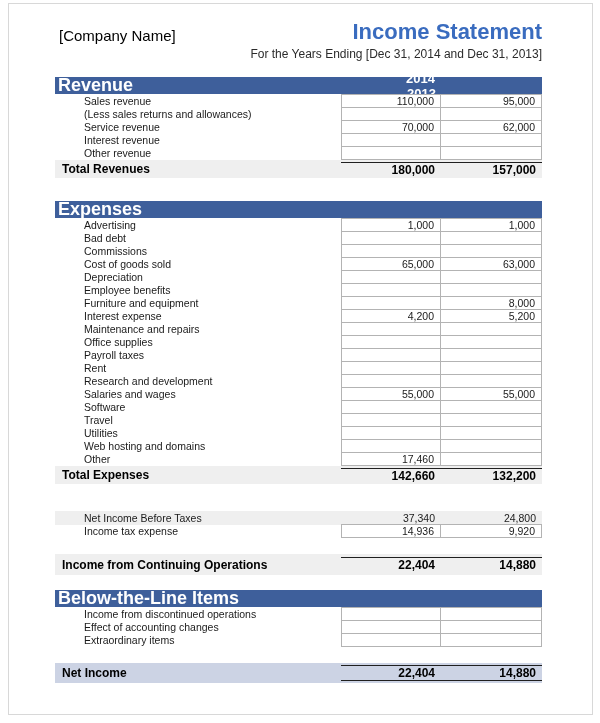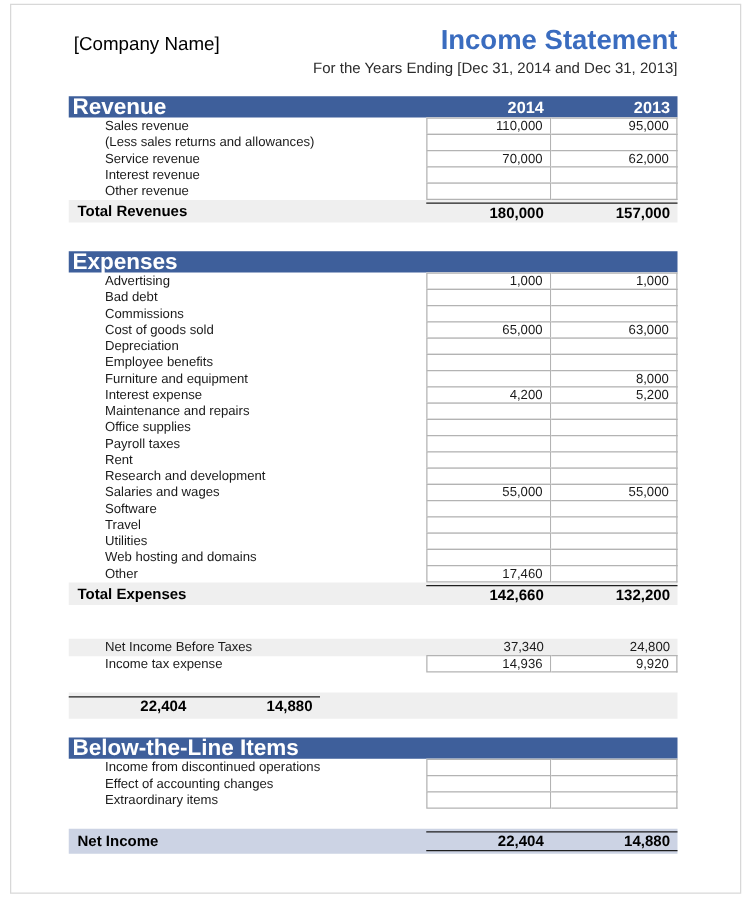--- a/index.html
+++ b/index.html
@@ -23,21 +23,21 @@
   .title-wrap { text-align: right; }
   .title { font-size: 22px; font-weight: bold; color: var(--title-blue, #3a6cbf); line-height: 1.1; }
   .subtitle { font-size: 12px; color: #2b2b2b; margin-top: 3px; }
 
   
   .section-bar {
     height: 17px; background: var(--bar-blue, #3e5f9b); color: #fff;
     display: flex; justify-content: space-between; align-items: center;
   }
   .bar-label { font-size: 18px; font-weight: bold; padding-left: 3px; }
-  .bar-years { display: flex; width: 201px; flex-shrink: 0; }
+  .bar-years { display: flex; width: 201px; flex-shrink: 0; flex-direction: column; }
   .bar-year { width: 100px; text-align: right; padding-right: 6px; font-size: 13px; font-weight: bold; }
   .bar-year.c2 { width: 101px; }
   .revenue-bar { margin-top: 16px; }
   .expenses-bar { margin-top: 23px; }
   .below-bar { margin-top: 15px; }
 
   
   .rows { width: 100%; }
   .item-row { display: flex; height: 14px; align-items: stretch; }
   .rows .item-row + .item-row { margin-top: -1px; }
@@ -296,20 +296,21 @@
   </div>
       <div class="item-row">
     <span class="item-label">Income tax expense</span>
     <span class="nums">
       <span class="cell">14,936</span>
       <span class="cell c2">9,920</span>
     </span>
   </div>
     </div>
   <div class="total-row ops-row">
+    <span class="total-label">Income from Continuing Operations</span>
     <span class="total-nums">
       <span class="total-num">22,404</span>
       <span class="total-num c2">14,880</span>
     </span>
   </div>
 
   <div class="section-bar below-bar">
     <span class="bar-label">Below-the-Line Items</span>
   </div>
   <div class="rows">

